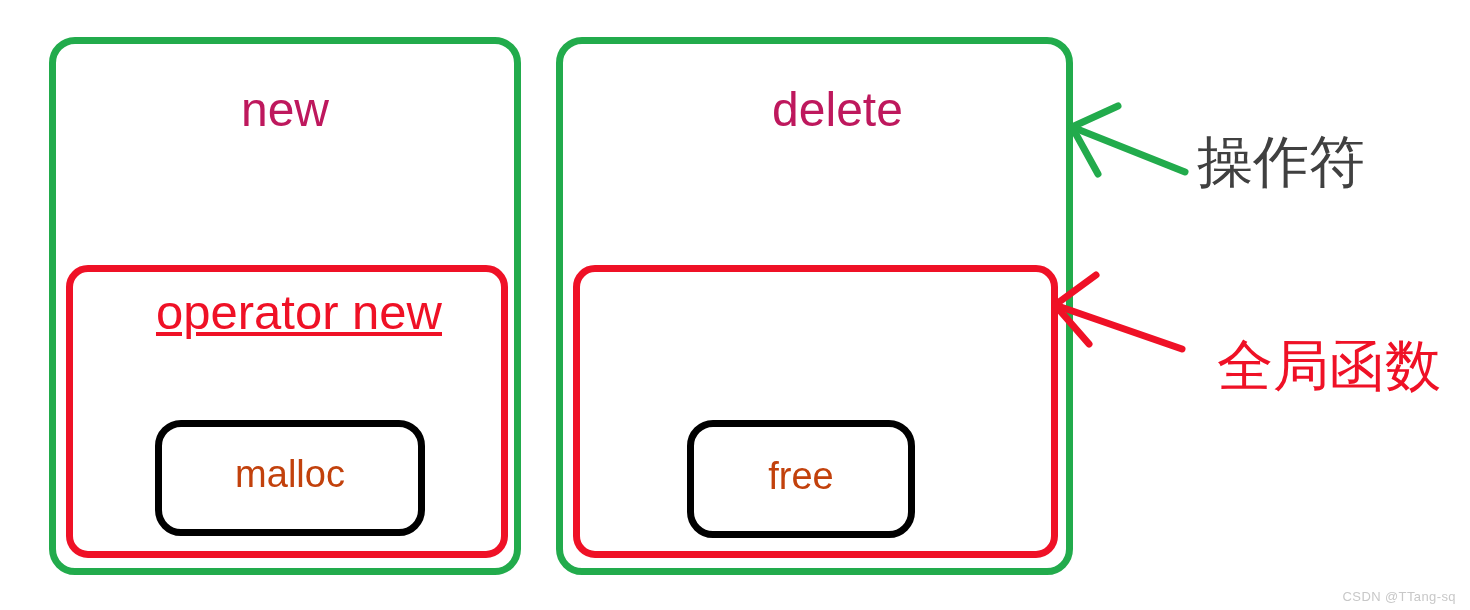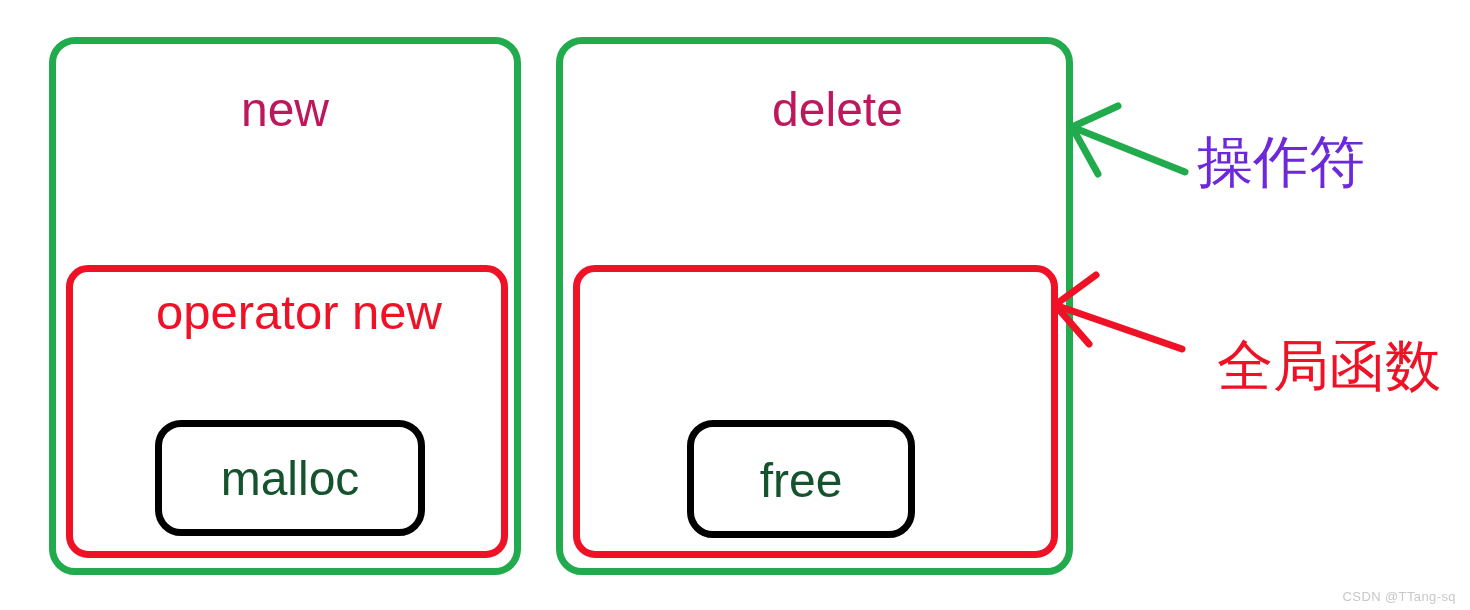--- a/index.html
+++ b/index.html
@@ -48,33 +48,33 @@
   }
   .label-green {
     color: #be185d;
     font-size: 48px;
   }
   .label-red {
     color: #ef1126;
     font-size: 49px;
   }
   .label-black {
-    color: #14532d;
-    font-size: 48px;
+    color: #c2410c;
+    font-size: 38px;
   }
 
   
   .annotation {
     position: absolute;
     white-space: nowrap;
     font-size: 56px;
     line-height: 1;
     font-family: "DejaVu Sans", "Liberation Sans", sans-serif;
   }
-  .annotation-green { color: #6d28d9; font-family: Liberation Serif, serif; }
+  .annotation-green { color: #404040; font-family: Liberation Serif, serif; }
   .annotation-red   { color: #ef1126; }
 
   
   #arrow-layer {
     position: absolute;
     left: 0;
     top: 0;
     width: 1470px;
     height: 610px;
     pointer-events: none;
@@ -96,21 +96,21 @@
 <body>
 
 <div id="canvas">
 
   <div class="box green-box" style="left:49px; top:37px; width:472px; height:538px;"></div>
 
   <div class="label label-green" style="left:49px; top:86px; width:472px;">new</div>
 
   <div class="box red-box" style="left:66px; top:265px; width:442px; height:293px;"></div>
 
-  <div class="label label-red" style="left:66px; top:288px; width:466px;">operator new</div>
+  <div class="label label-red" style="left:66px; top:288px; width:466px;text-decoration:underline;">operator new</div>
 
   <div class="box black-box" style="left:155px; top:420px; width:270px; height:116px;"></div>
 
   <div class="label label-black" style="left:155px; top:455px; width:270px;">malloc</div>
 
   <div class="box green-box" style="left:556px; top:37px; width:517px; height:538px;"></div>
 
   <div class="label label-green" style="left:556px; top:86px; width:563px;">delete</div>
 
   <div class="box red-box" style="left:573px; top:265px; width:485px; height:293px;"></div>

